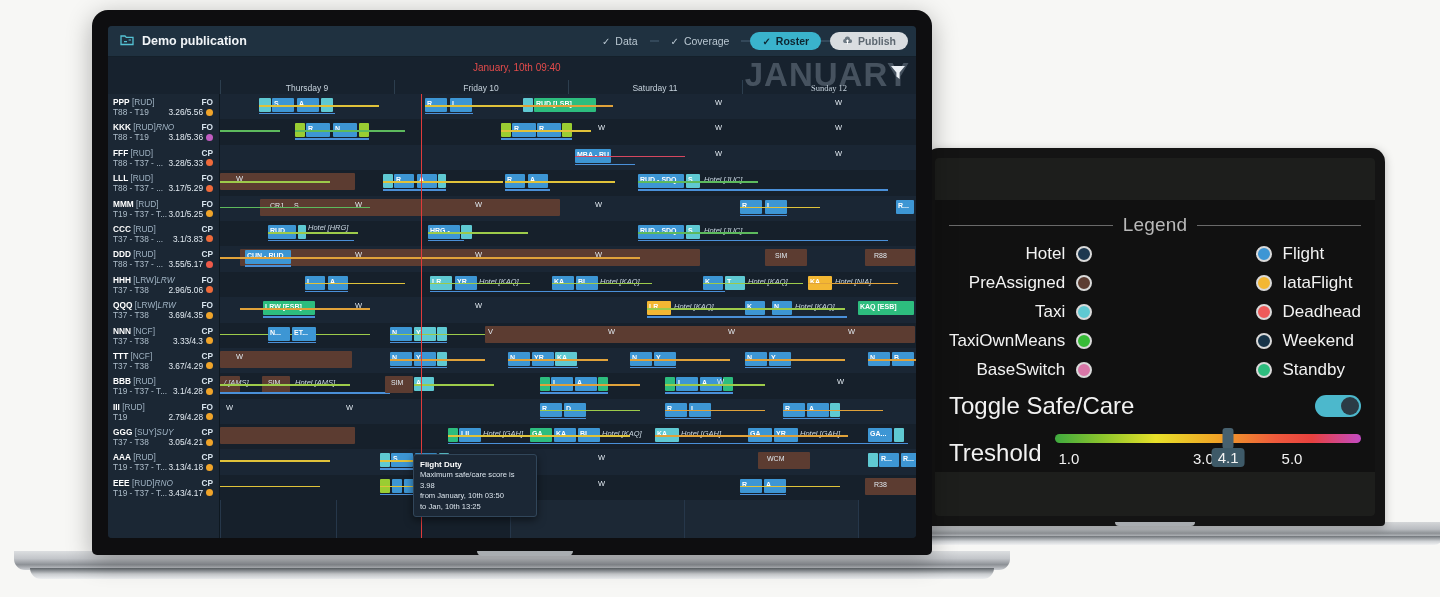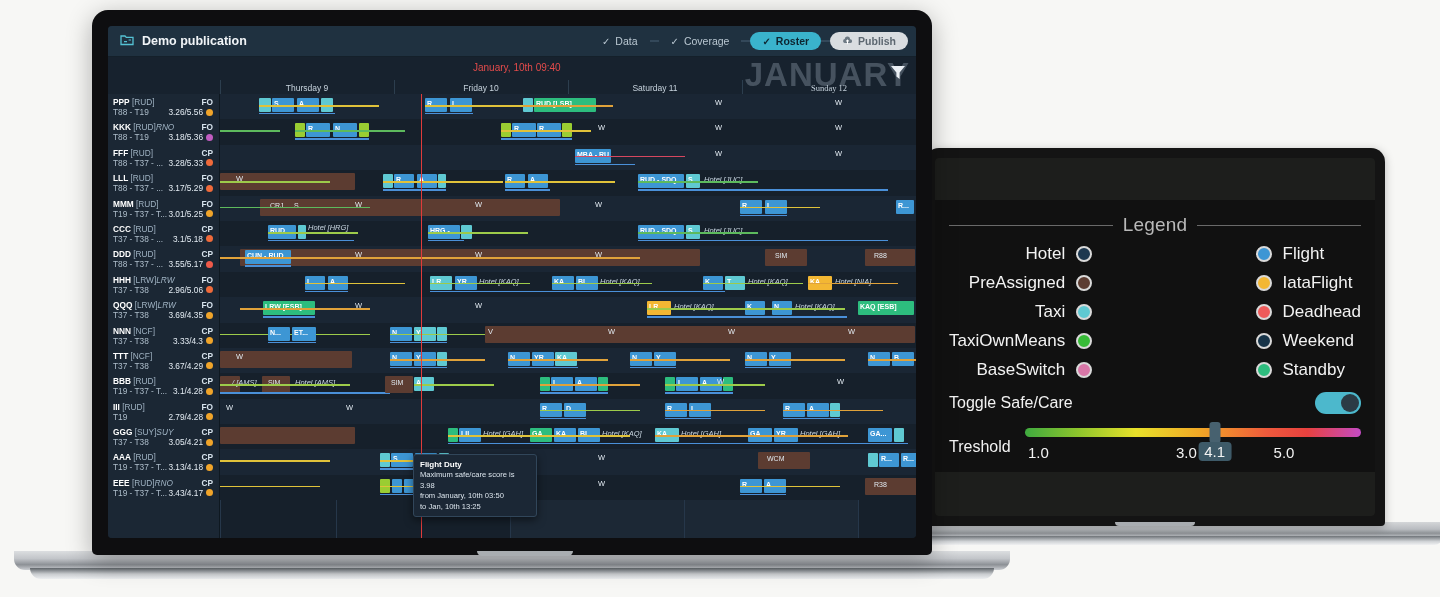--- a/index.html
+++ b/index.html
@@ -51,21 +51,21 @@
   .legend-col { display: flex; flex-direction: column; gap: 9px; }
   .legend-item { display: flex; align-items: center; gap: 11px; }
   .legend-col.right .legend-item { flex-direction: row-reverse; }
   .legend-dot {
     width: 16px; height: 16px; border-radius: 50%;
     border: 2px solid #d9d9d9; flex: 0 0 auto;
   }
   .legend-label { font-size: 17px; color: #f2f2f2; white-space: nowrap; }
 
   .rp-row { display: flex; align-items: center; justify-content: space-between; margin-top: 12px; }
-  .rp-row-label { font-size: 16px; color: #f2f2f2; }
+  .rp-row-label { font-size: 24px; color: #f2f2f2; }
   .toggle {
     width: 46px; height: 22px; border-radius: 11px; background: #4cb8cc;
     position: relative; flex: 0 0 auto;
   }
   .toggle .knob {
     position: absolute; right: 2px; top: 2px; width: 18px; height: 18px;
     border-radius: 50%; background: #2b3b45;
   }
   .thr-wrap { display: flex; align-items: center; margin-top: 14px; }
   .thr-right { flex: 1; margin-left: 14px; }
@@ -426,21 +426,21 @@
                 </div>
               </div>
               <div class="nm">
                 <div class="l1">
                   <div><span class="nm-code">CCC</span> <span class="nm-base">[RUD]</span><span class="nm-base it"></span></div>
                   <div class="nm-rank">CP</div>
                 </div>
                 <div class="l2">
                   <div class="nm-ac">T37 - T38 - ...</div>
                   <div class="nm-sc">
-                    <span>3.1/5.18</span>
+                    <span>3.1/3.83</span>
                     <span class="sc-dot" style="background: rgb(239, 106, 58);"></span>
                   </div>
                 </div>
               </div>
               <div class="nm">
                 <div class="l1">
                   <div><span class="nm-code">DDD</span> <span class="nm-base">[RUD]</span><span class="nm-base it"></span></div>
                   <div class="nm-rank">CP</div>
                 </div>
                 <div class="l2">
@@ -757,21 +757,21 @@
                   <div class="tag" style="left: 525px; width: 22px; top: 4px; height: 14px; background: rgb(61, 150, 212);">N...</div>
                   <div class="tag" style="left: 549px; width: 22px; top: 4px; height: 14px; background: rgb(61, 150, 212);">Y...</div>
                   <div class="duty-line" style="left: 525px; width: 100px; top: 11px; background: rgb(224, 162, 58);"></div>
                   <div class="baseline" style="left: 525px; width: 46px; top: 19px;"></div>
                   <div class="tag" style="left: 648px; width: 22px; top: 4px; height: 14px; background: rgb(61, 150, 212);">N...</div>
                   <div class="tag" style="left: 672px; width: 22px; top: 4px; height: 14px; background: rgb(61, 150, 212);">B...</div>
                   <div class="duty-line" style="left: 648px; width: 60px; top: 11px; background: rgb(224, 162, 58);"></div>
                 </div>
                 <div class="crew-row">
                   <div class="bar" style="left: 0px; width: 20px; top: 3px; height: 17px; background: rgb(92, 60, 49);"></div>
-                  <div class="htxt" style="left: 12px; top: 5px;">/ [AMS]</div>
+                  <div class="htxt" style="left: 4px; top: 5px;">/ [AMS]</div>
                   <div class="bar" style="left: 42px; width: 28px; top: 3px; height: 17px; background: rgb(92, 60, 49);"></div>
                   <div class="tag" style="left: 46px; width: 22px; top: 4px; height: 14px; background: transparent; color: rgb(223, 232, 239); font-weight: normal;">SIM</div>
                   <div class="htxt" style="left: 75px; top: 5px;">Hotel [AMS]</div>
                   <div class="baseline" style="left: 0px; width: 170px; top: 19px;"></div>
                   <div class="duty-line" style="left: 0px; width: 130px; top: 11px; background: rgb(157, 203, 74);"></div>
                   <div class="bar" style="left: 165px; width: 28px; top: 3px; height: 17px; background: rgb(92, 60, 49);"></div>
                   <div class="tag" style="left: 169px; width: 22px; top: 4px; height: 14px; background: transparent; color: rgb(223, 232, 239); font-weight: normal;">SIM</div>
                   <div class="tag" style="left: 194px; width: 20px; top: 4px; height: 14px; background: rgb(95, 201, 210);">A...</div>
                   <div class="duty-line" style="left: 194px; width: 80px; top: 11px; background: rgb(157, 203, 74);"></div>
                   <div class="tag" style="left: 320px; width: 10px; top: 4px; height: 14px; background: rgb(45, 189, 126);"></div>

